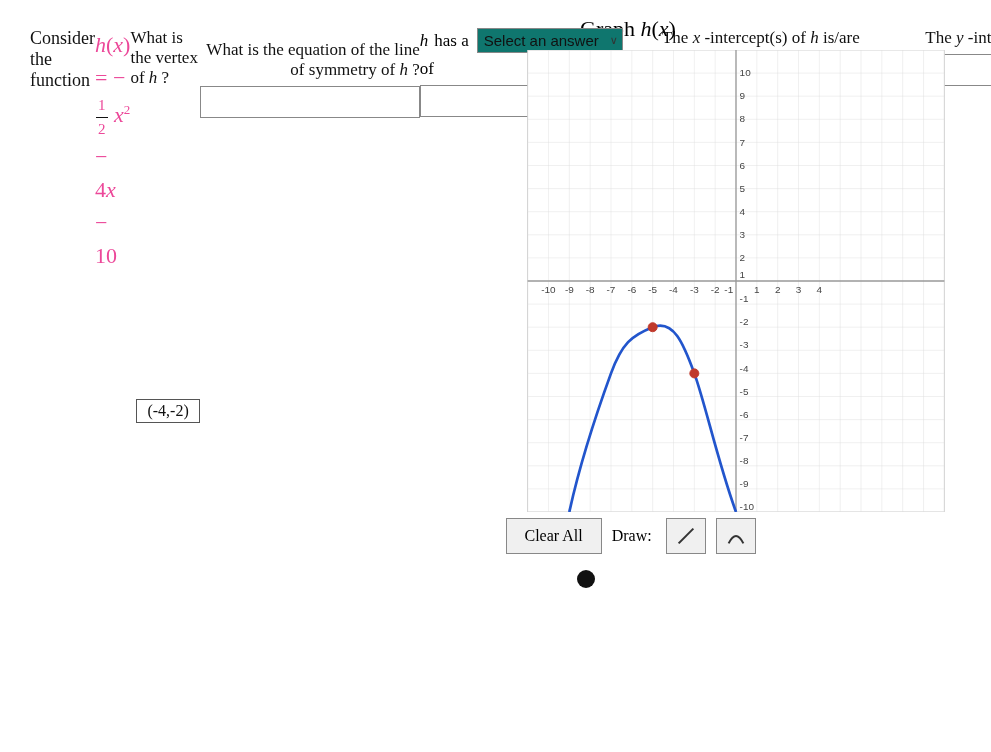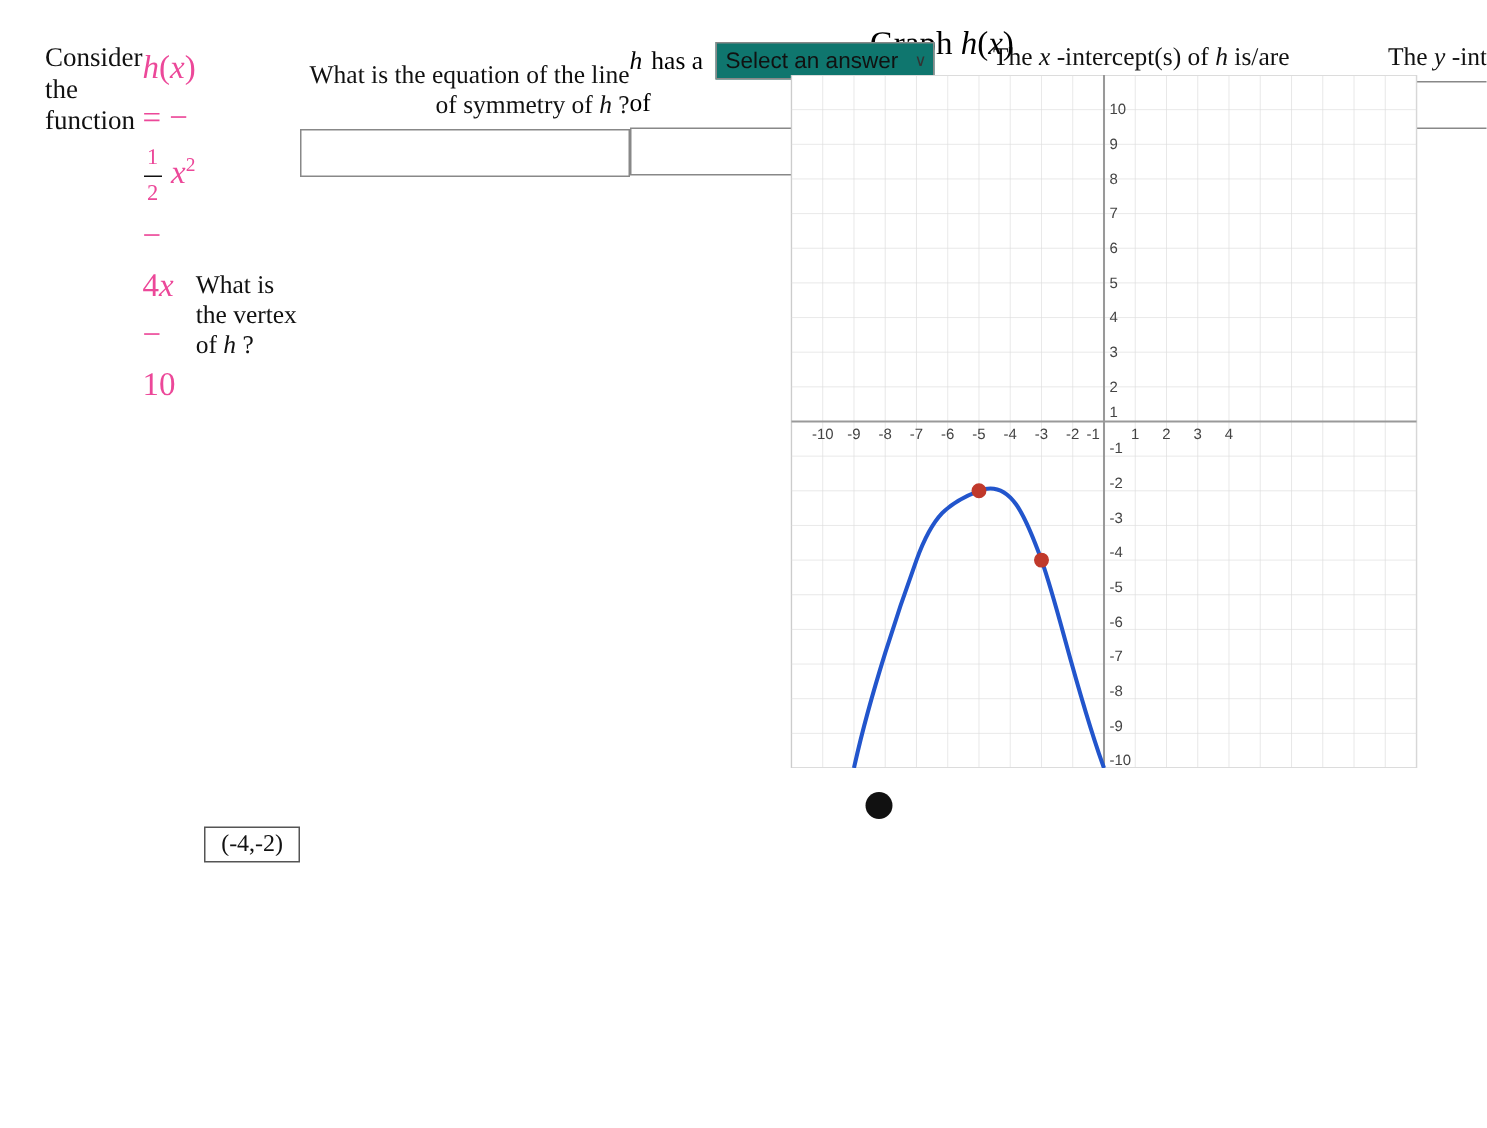--- a/index.html
+++ b/index.html
@@ -48,21 +48,21 @@
       margin-bottom: 18px;
       color: #ec4899;
       line-height: 1.5;
     }
 
     .question-row {
       font-size: 17px;
       margin-bottom: 5px;
       color: #111;
       display: flex;
-      align-items: center;
+      align-items: flex-start;
       flex-wrap: wrap;
       gap: 6px;
     }
 
     .input-box {
       border: 1.5px solid #888;
       padding: 5px 8px;
       font-size: 16px;
       width: 220px;
       min-height: 32px;
@@ -356,17 +356,31 @@
 
       <path d="M 46,510 C 58,455 80,390 92,357 C 104,324 115,315 138,306 C 161,297 172,324 184,357 C 196,390 210,455 230,510" fill="none" stroke="#2255cc" stroke-width="3" stroke-linejoin="round"></path>
 
       <circle cx="138" cy="306" r="5" fill="#c0392b" stroke="#c0392b"></circle>
 
       <circle cx="184" cy="357" r="5" fill="#c0392b" stroke="#c0392b"></circle>
 
     </svg>
   </div>
 
+  <div class="bottom-controls">
+    <button class="clear-all-btn">Clear All</button>
+    <span class="draw-label">Draw:</span>
+    <button class="draw-btn">
+      <svg width="22" height="22" viewBox="0 0 22 22">
+        <line x1="2" y1="20" x2="20" y2="2" stroke="#333" stroke-width="2.5"></line>
+      </svg>
+    </button>
+    <button class="draw-btn">
+      <svg width="22" height="22" viewBox="0 0 22 22">
+        <path d="M2,20 Q11,2 20,20" fill="none" stroke="#333" stroke-width="2.5"></path>
+      </svg>
+    </button>
+  </div>
 
   <div style="display:flex; align-items:center; margin-top:8px; margin-left:-300px;">
     <div class="bullet-point"></div>
   </div>
 </div>
 
 </body></html>

